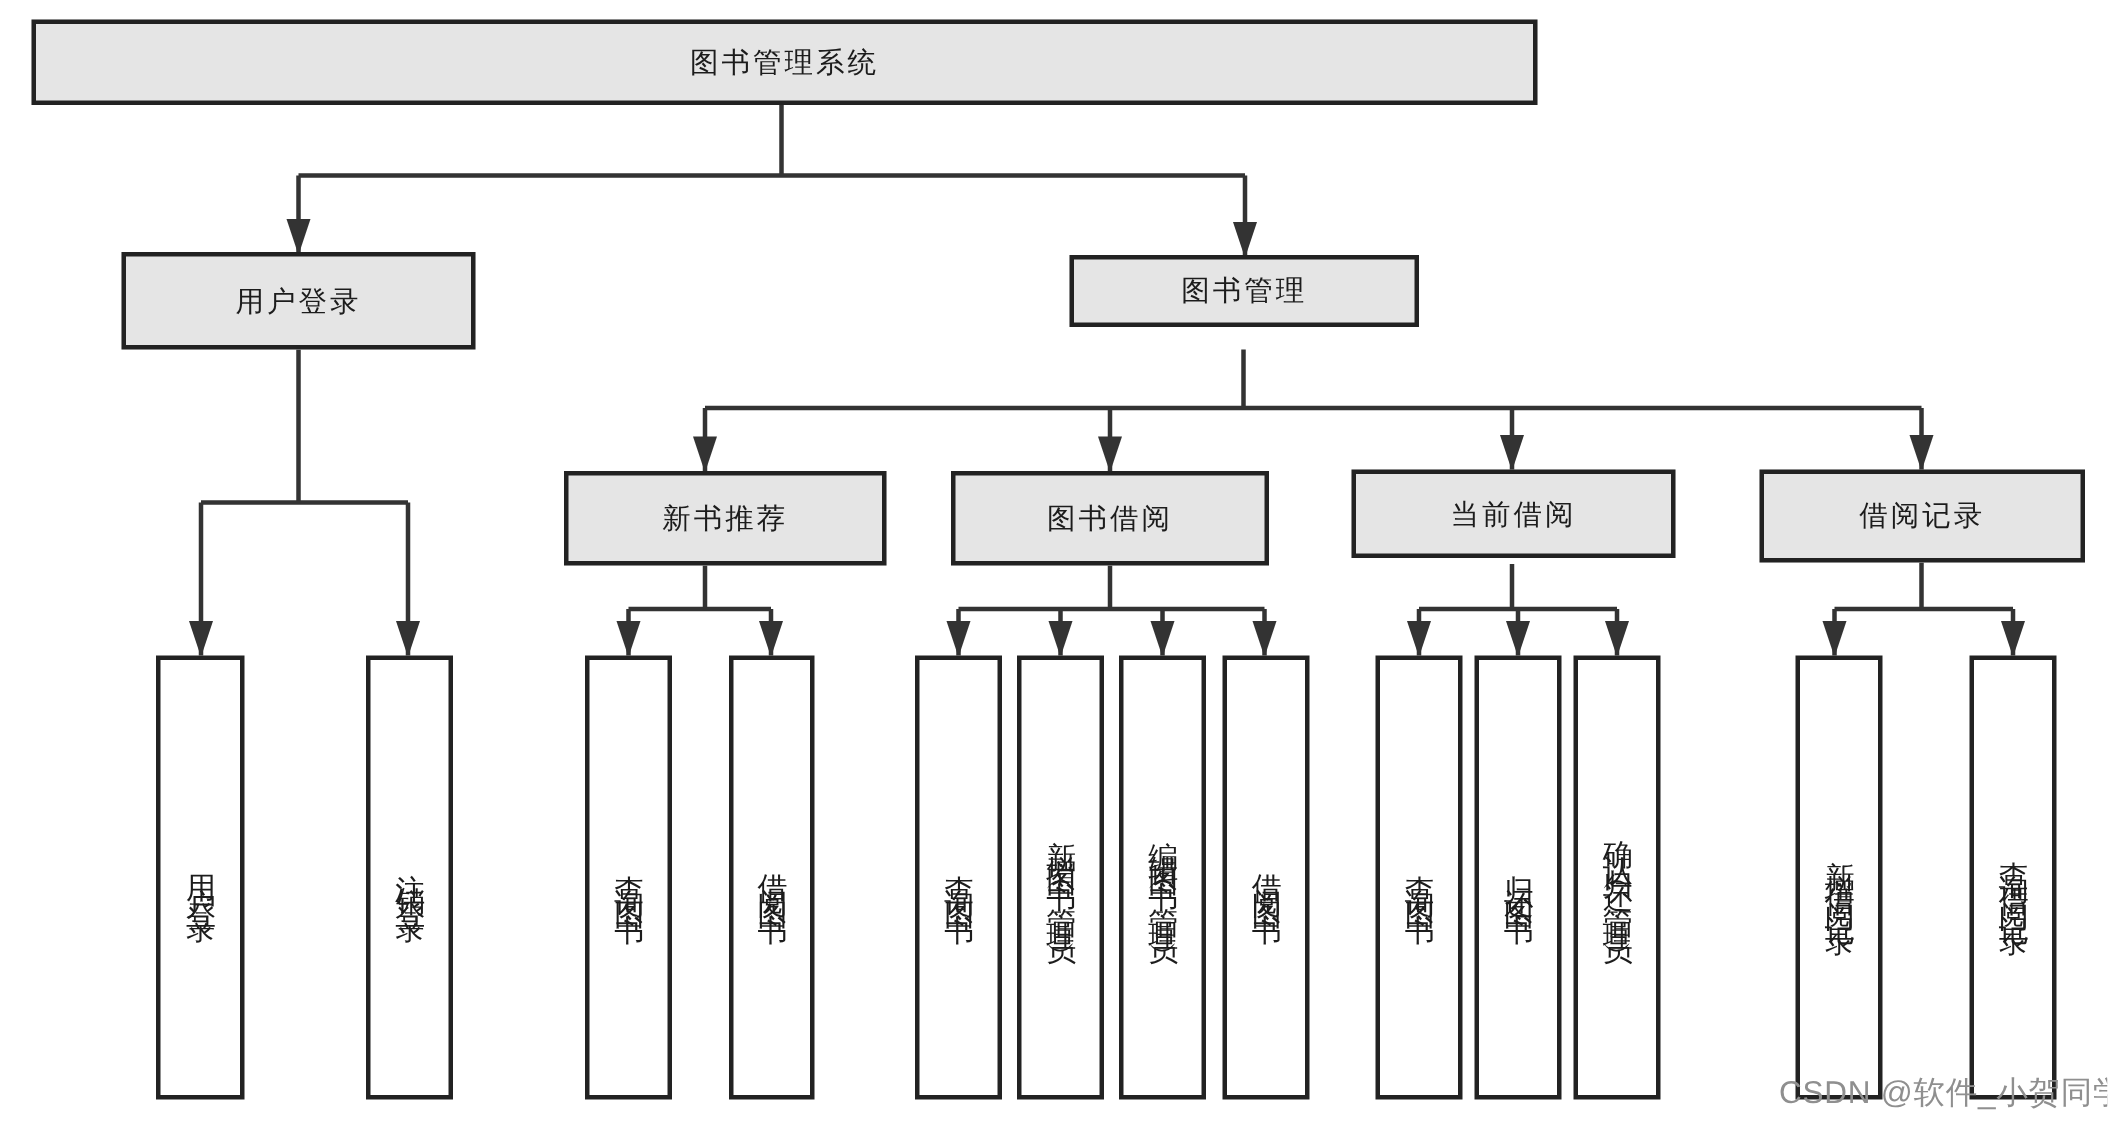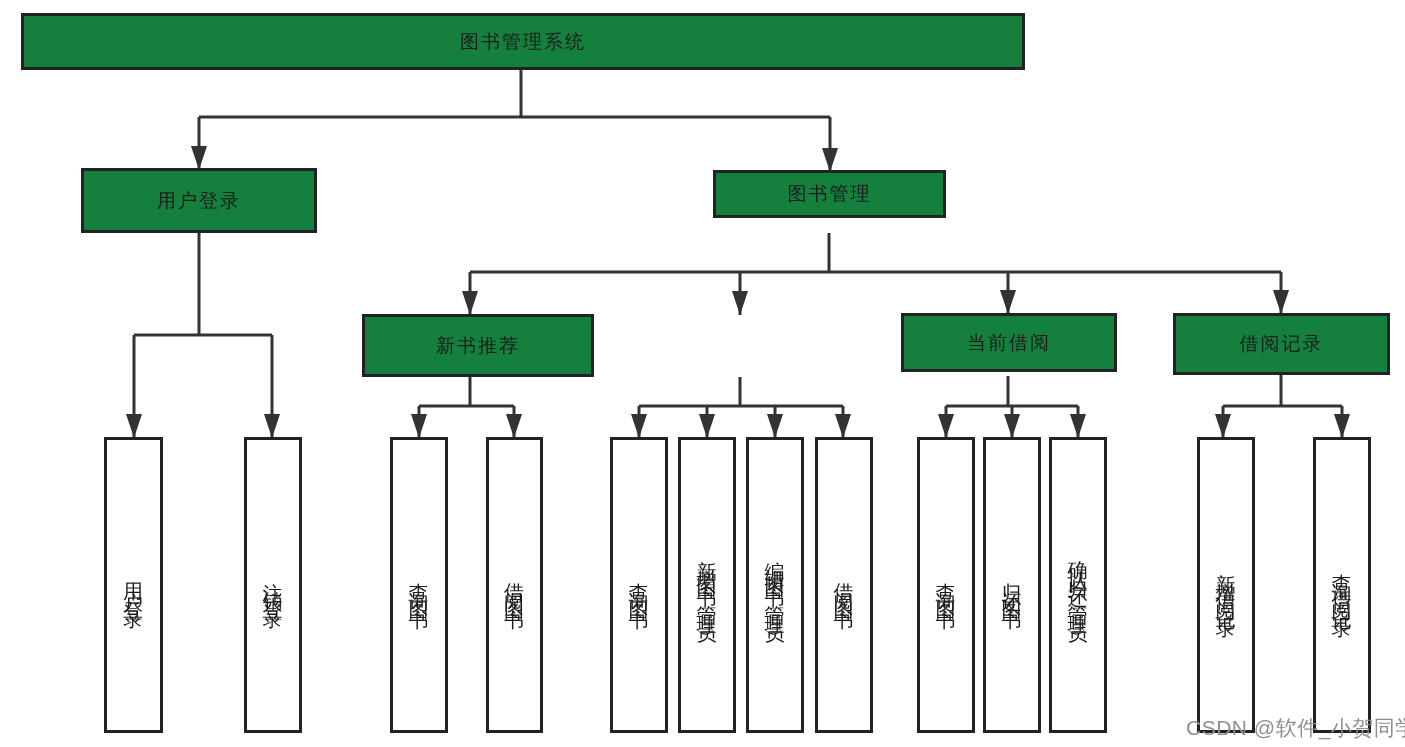--- a/index.html
+++ b/index.html
@@ -14,21 +14,21 @@
   .connector-layer {
     position: absolute;
     left: 0; top: 0;
     width: 1405px;
     height: 747px;
   }
   .box {
     position: absolute;
     box-sizing: border-box;
     border: 3px solid #222222;
-    background: #15803d;
+    background: #e5e5e5;
     display: flex;
     align-items: center;
     justify-content: center;
     font-size: 19px;
     color: #1c1c1c;
     letter-spacing: 2px;
     z-index: 1;
     white-space: nowrap;
   }
   .vbox {
@@ -106,22 +106,25 @@
     <span>图书管理系统</span>
   </div>
 
   <div class="box" style="left:81px; top:168px; width:236px; height:65px">
     <span>用户登录</span>
   </div>
   <div class="box" style="left:713px; top:170px; width:233px; height:48px">
     <span>图书管理</span>
   </div>
 
-  <div class="box" style="left:362px; top:314px; width:232px; height:63px">
+  <div class="box" style="left:376px; top:314px; width:215px; height:63px">
     <span>新书推荐</span>
+  </div>
+  <div class="box" style="left:634px; top:314px; width:212px; height:63px">
+    <span>图书借阅</span>
   </div>
   <div class="box" style="left:901px; top:313px; width:216px; height:59px">
     <span>当前借阅</span>
   </div>
   <div class="box" style="left:1173px; top:313px; width:217px; height:62px">
     <span>借阅记录</span>
   </div>
 
   <div class="vbox" style="left:104px; width:59px">
     <span>用户登录</span>

